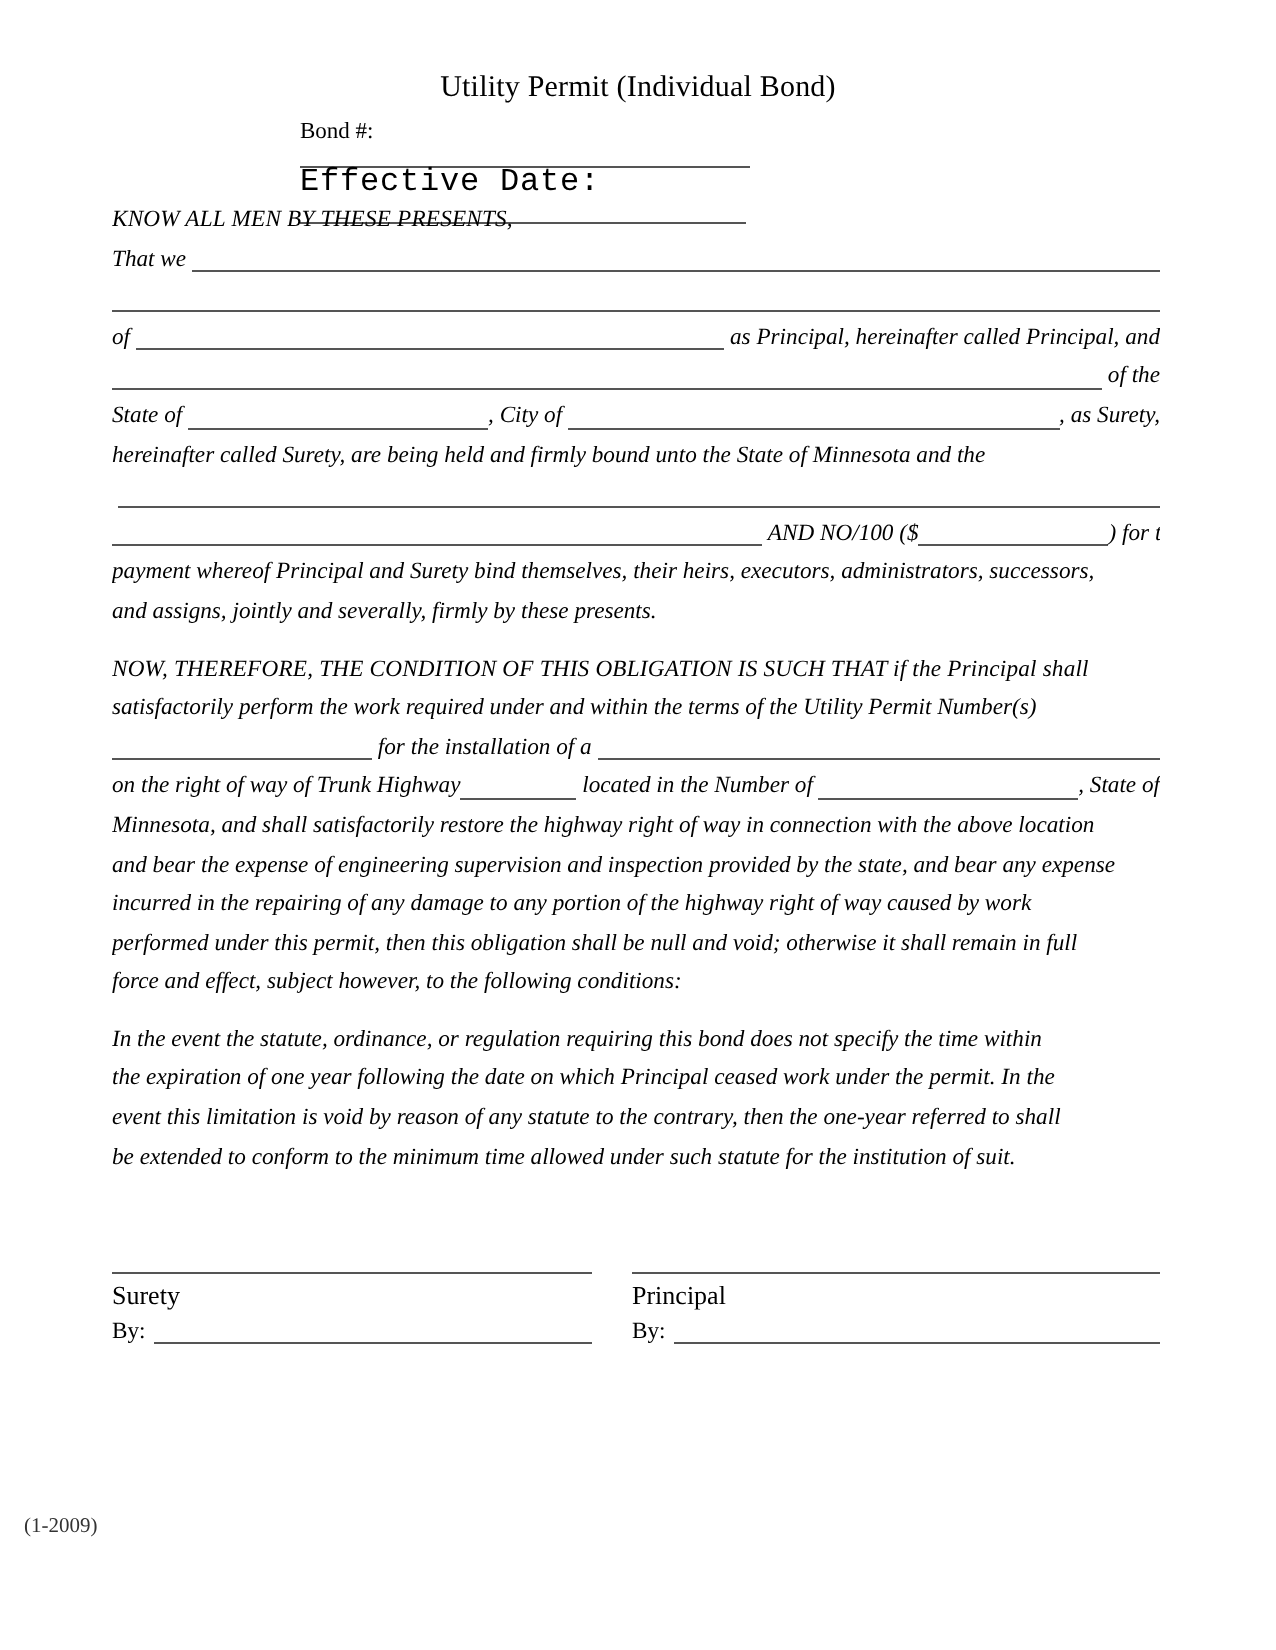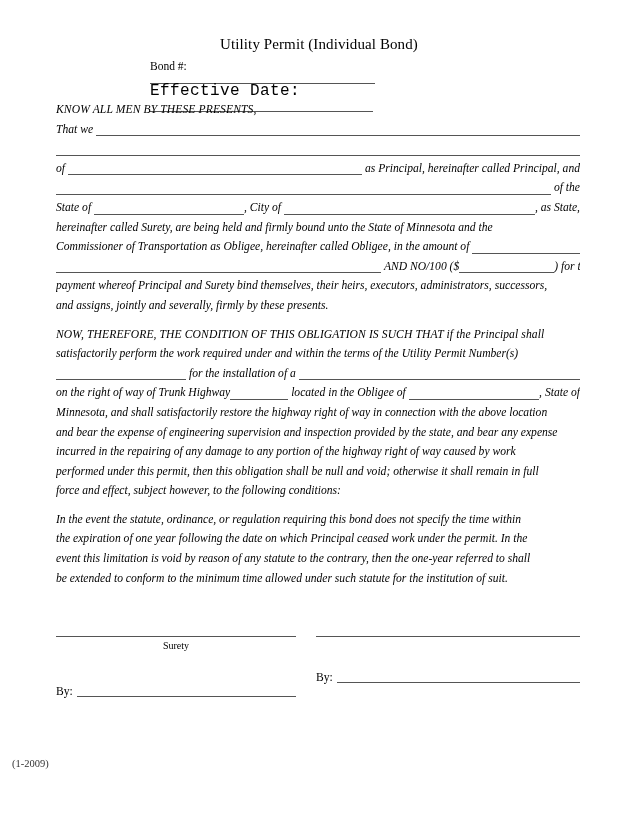--- a/index.html
+++ b/index.html
@@ -102,28 +102,26 @@
     display: flex;
     justify-content: space-between;
   }
   .sig-col { width: 240px; }
   .sig-col.right { width: 264px; }
   .sig-line {
     border-top: 1px solid #555;
     height: 0;
   }
   .sig-caption {
-    text-align: center;
-    font-size: 10px;
+    font-size: 13px;
     padding-top: 3px;
   }
   .by-row {
     display: flex;
     align-items: baseline;
-    margin-top: 30px;
   }
   .by-label {
     font-size: 11.6px;
     white-space: pre;
   }
   .by-blank {
     border-bottom: 1px solid #555;
     height: 11px;
     flex: 1 1 auto;
     align-self: flex-end;
@@ -188,29 +186,28 @@
       <span class="t">of the</span>
     </div>
 
     <div class="ln">
       <span class="t">State of</span>
       <span class="t">&nbsp;</span>
       <span class="fill" style="width:150px"></span>
       <span class="t">, City of</span>
       <span class="t">&nbsp;</span>
       <span class="fill grow"></span>
-      <span class="t">, as State,</span>
+      <span class="t">, as Surety,</span>
     </div>
 
     <div class="ln">
       <span class="t">hereinafter called Surety, are being held and firmly bound unto the State of Minnesota and the</span>
     </div>
 
     <div class="ln">
-      <span class="t">Commissioner of Transportation as Obligee, hereinafter called Obligee, in the amount of</span>
       <span class="t">&nbsp;</span>
       <span class="fill grow"></span>
     </div>
 
     <div class="ln">
       <span class="fill" style="width:325px"></span>
       <span class="t">&nbsp;</span>
       <span class="t">AND NO/100 ($</span>
       <span class="fill" style="width:95px"></span>
       <span class="t">) for the</span>
@@ -237,21 +234,21 @@
       <span class="t">&nbsp;</span>
       <span class="t">for the installation of a</span>
       <span class="t">&nbsp;</span>
       <span class="fill grow"></span>
     </div>
 
     <div class="ln">
       <span class="t">on the right of way of Trunk Highway</span>
       <span class="fill" style="width:58px"></span>
       <span class="t">&nbsp;</span>
-      <span class="t">located in the Obligee of</span>
+      <span class="t">located in the Number of</span>
       <span class="t">&nbsp;</span>
       <span class="fill grow"></span>
       <span class="t">, State of</span>
     </div>
 
     <div class="ln">
       <span class="t">Minnesota, and shall satisfactorily restore the highway right of way in connection with the above location</span>
     </div>
 
     <div class="ln">
@@ -293,20 +290,21 @@
         <div class="sig-caption">Surety</div>
         <div class="by-row">
           <span class="by-label">By:</span>
           <span class="t">&nbsp;</span>
           <span class="by-blank"></span>
         </div>
       </div>
 
       <div class="sig-col right">
         <div class="sig-line"></div>
+        <div class="sig-caption">Principal</div>
         <div class="by-row">
           <span class="by-label">By:</span>
           <span class="t">&nbsp;</span>
           <span class="by-blank"></span>
         </div>
       </div>
 
     </div>
   </div>
 

